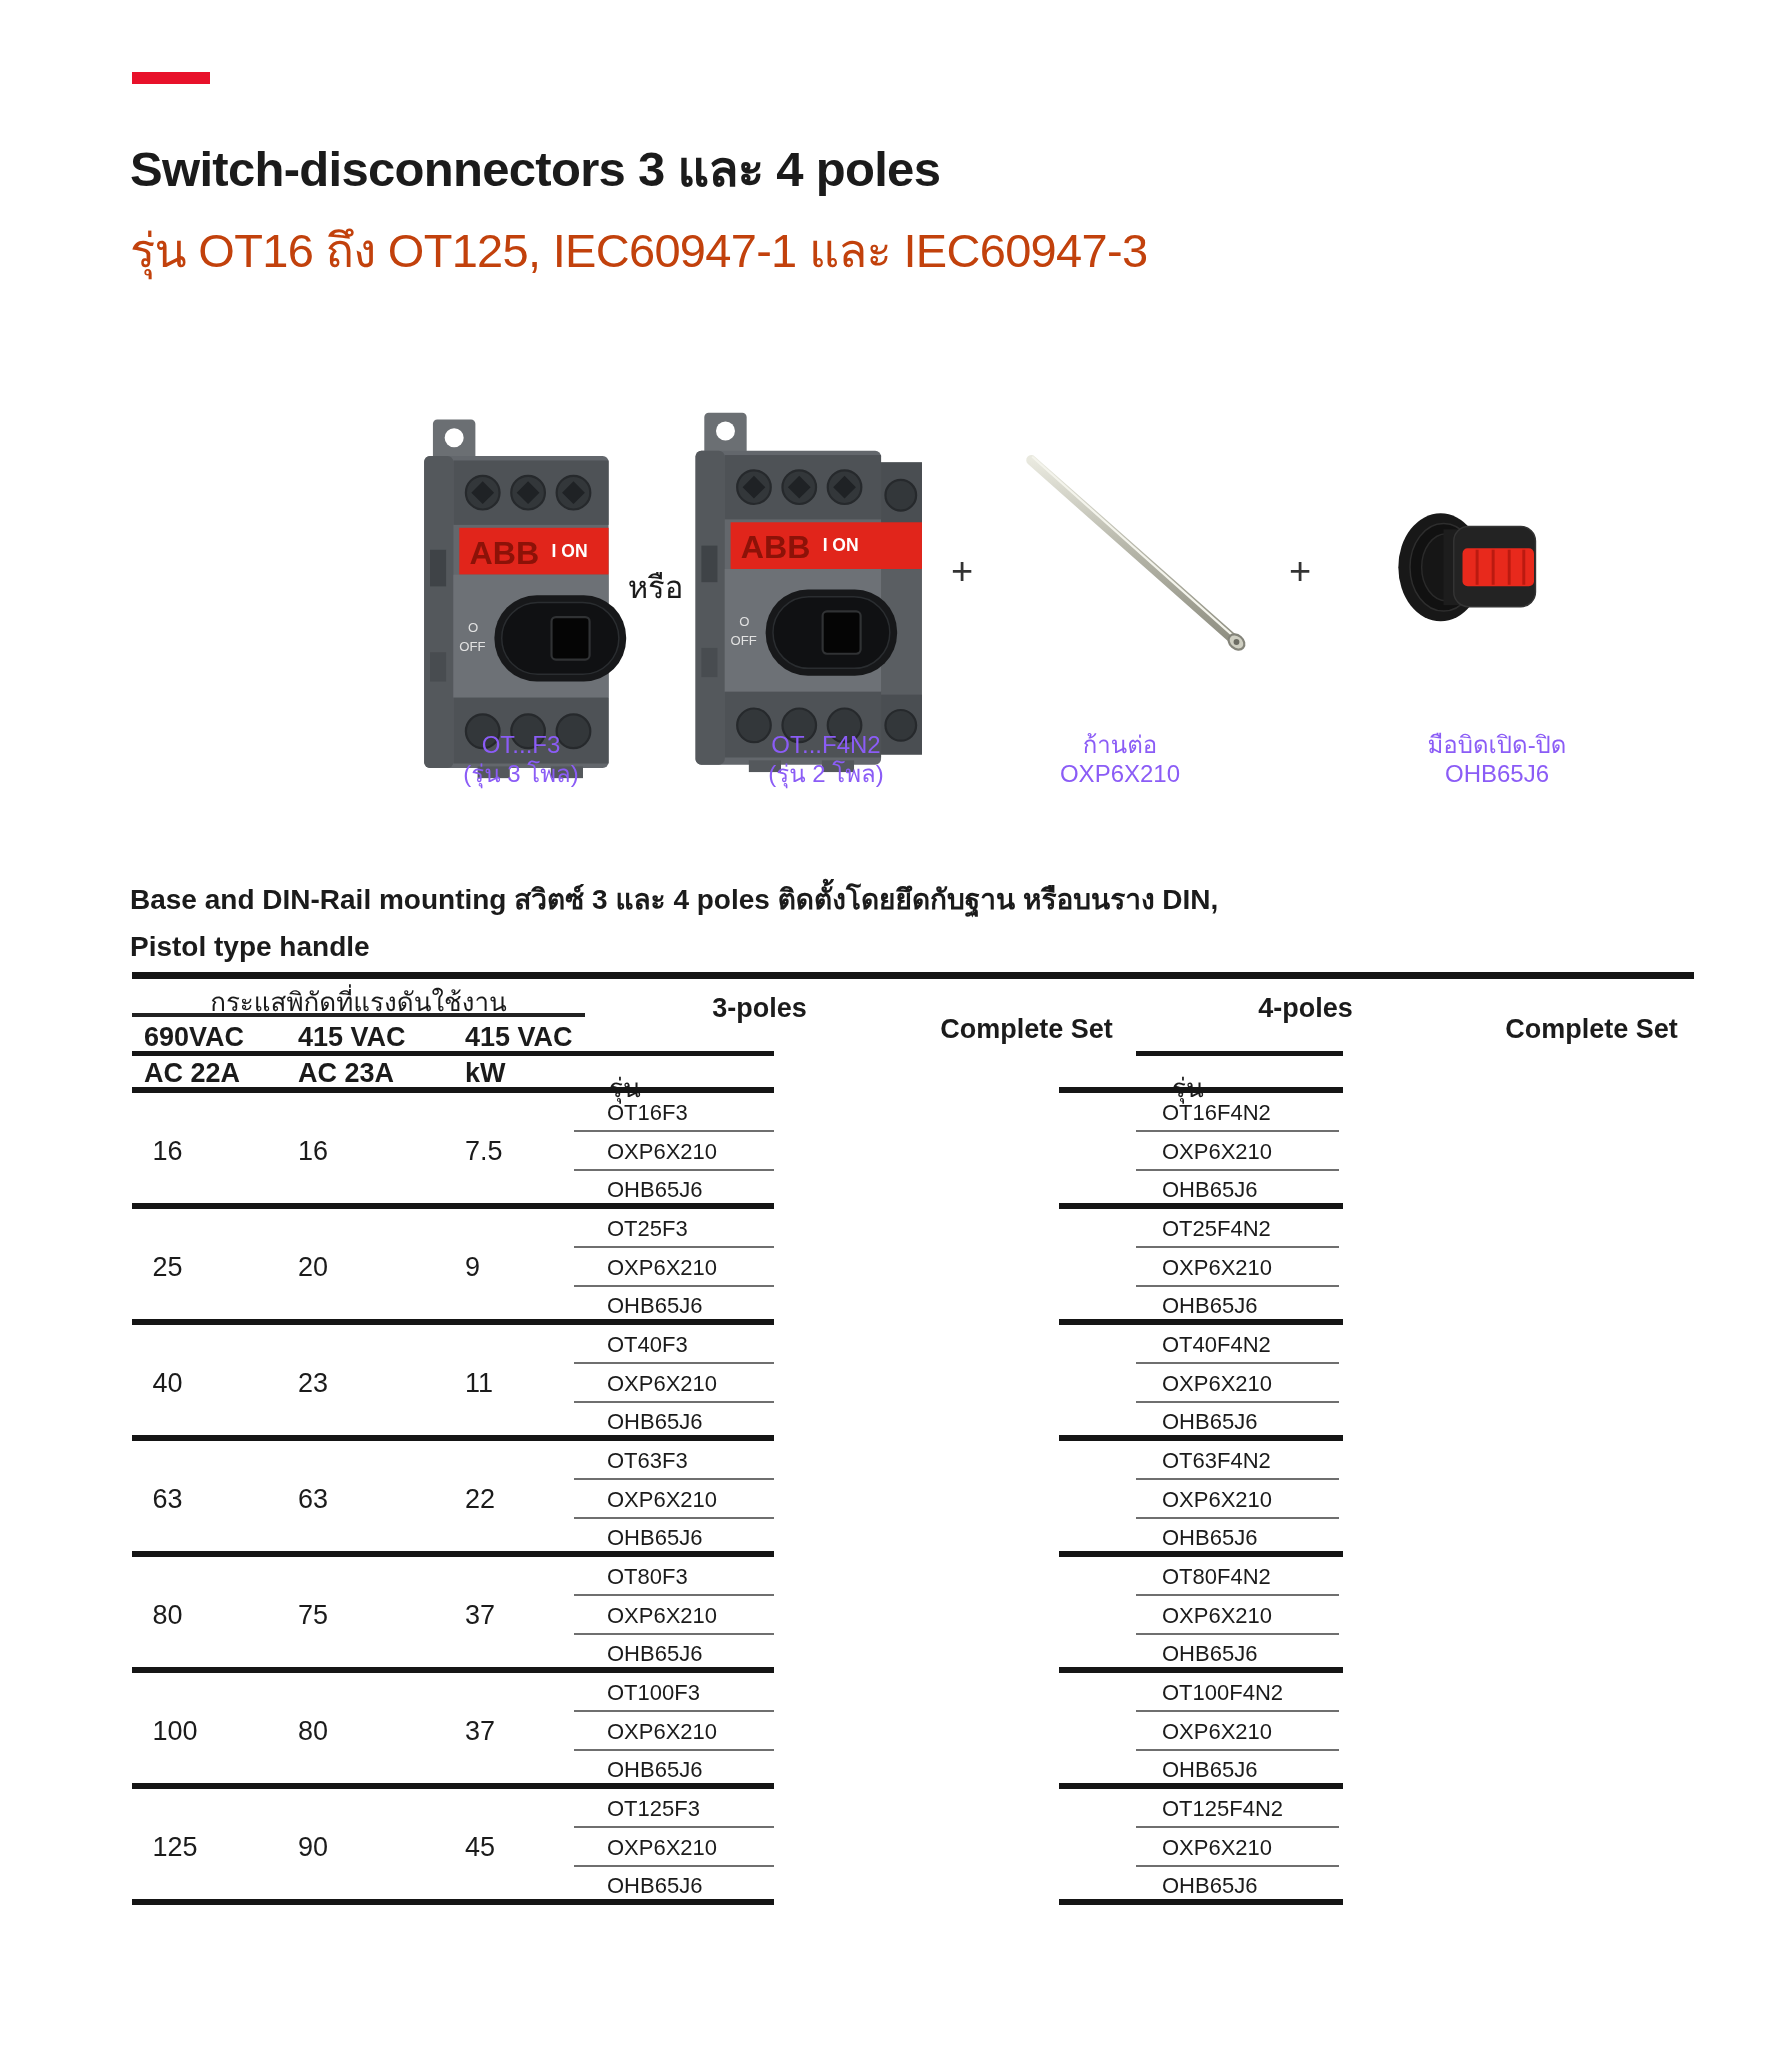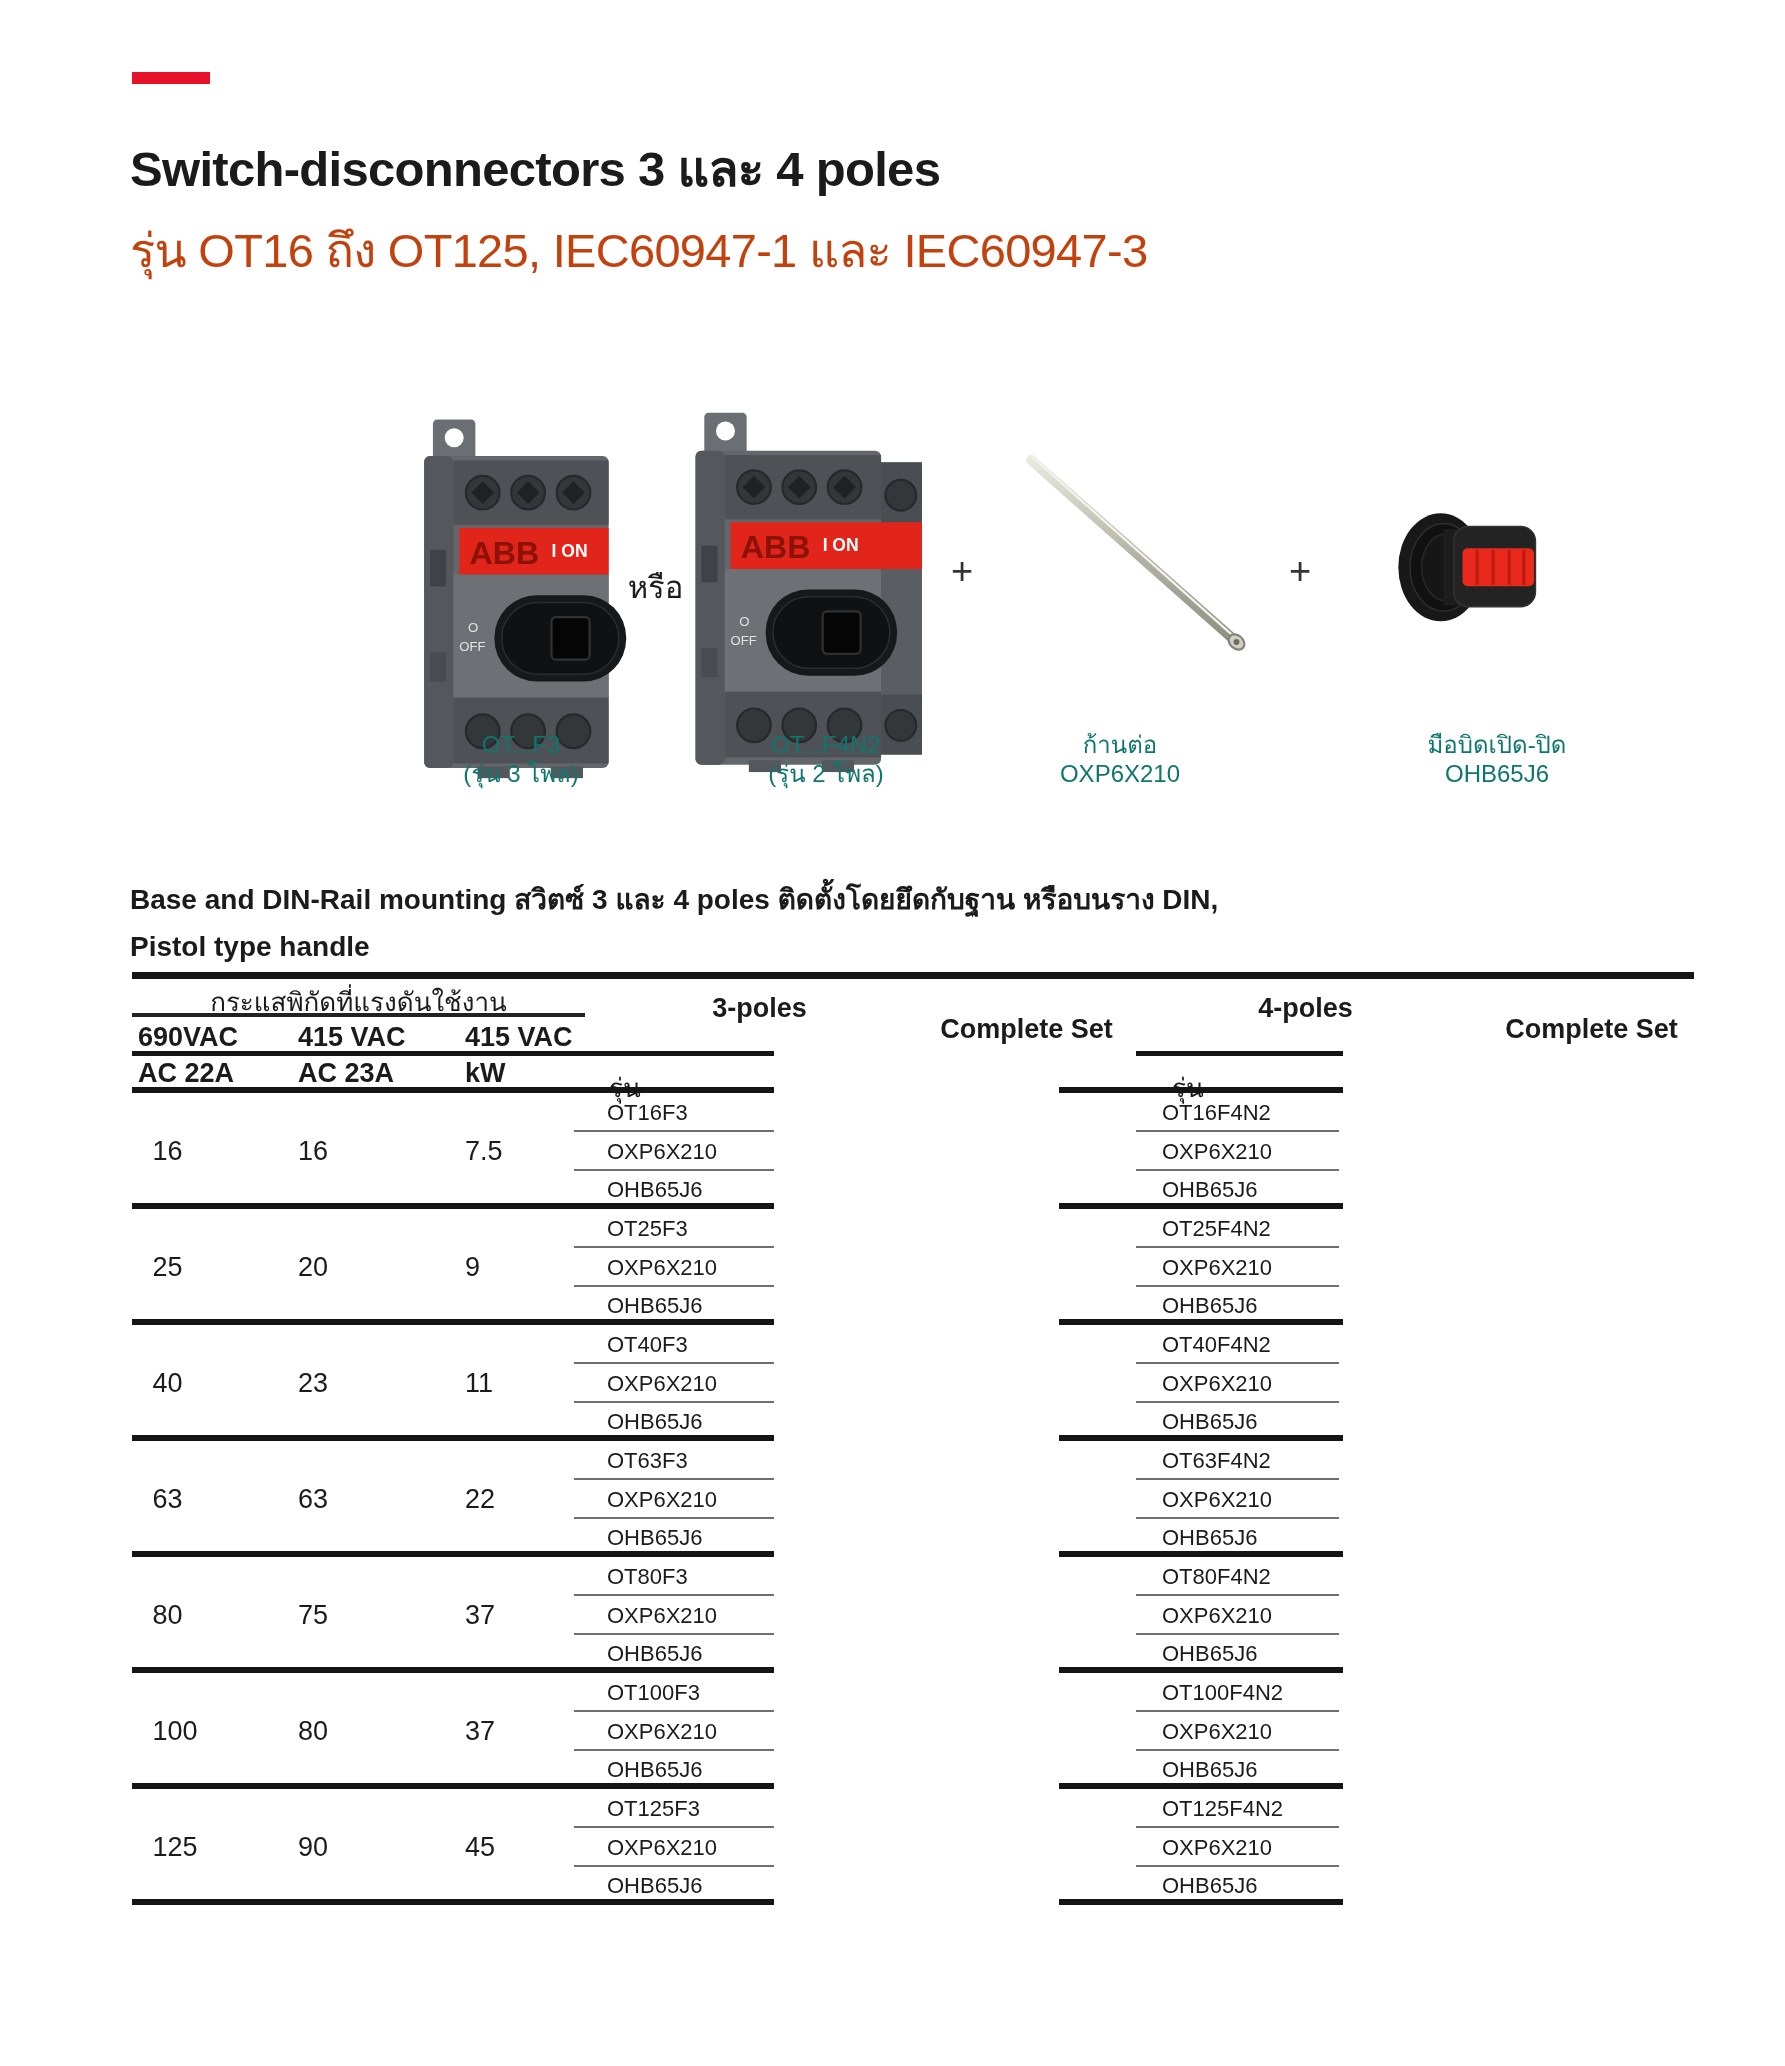--- a/index.html
+++ b/index.html
@@ -14,21 +14,21 @@
   
   .dash{left:132px;top:72px;width:78px;height:12.4px;background:#e8112a;}
   .title{left:130px;top:130px;font-size:49px;font-weight:700;letter-spacing:-0.7px;white-space:nowrap;}
   .subtitle{left:130px;top:213px;font-size:47px;font-weight:400;letter-spacing:-0.7px;white-space:nowrap;color:#c2410c;}
 
   
   .orword{left:619px;top:562px;width:73px;text-align:center;font-size:31px;}
   .plus{width:44px;text-align:center;font-size:38px;font-weight:300;color:#333;}
   .plus1{left:940px;top:550px;}
   .plus2{left:1278px;top:550px;}
-  .caption{width:234px;text-align:center;font-size:24px;line-height:29px;color:#0f766e;}
+  .caption{width:234px;text-align:center;font-size:24px;line-height:29px;color:#8b5cf6;}
   .cap1{left:404px;top:730px;}
   .cap2{left:709px;top:730px;}
   .cap3{left:1003px;top:730px;}
   .cap4{left:1380px;top:730px;}
 
   .intro{left:130px;top:876px;font-size:28px;font-weight:700;line-height:47px;white-space:nowrap;}
 
   
   .tbl{left:132px;top:972px;width:1562px;height:939px;}
   .line{position:absolute;background:#151515;}
@@ -43,21 +43,21 @@
   .spanhdr{top:8.8px;left:0;width:453px;text-align:center;font-size:26px;}
   .bighdr{top:20.5px;width:175px;text-align:center;font-size:27px;font-weight:700;}
   .h3p{left:540px;}
   .h4p{left:1086px;}
   .cset{top:42px;width:219px;text-align:center;font-size:27px;font-weight:700;}
   .csetL{left:785px;}
   .csetR{left:1350px;}
   .hr1{top:50px;font-size:27px;font-weight:700;}
   .hr2{top:86px;font-size:27px;font-weight:700;}
   .run{top:95px;font-size:26px;font-weight:400;}
-  .cx1{left:6px;} .cx2{left:166px;} .cx3{left:333px;}
+  .cx1{left:12px;} .cx2{left:166px;} .cx3{left:333px;}
   .runL{left:477px;} .runR{left:1040px;}
 
   .tbody{position:absolute;top:121px;left:0;width:1562px;}
   .group{position:relative;height:116px;}
   .num{position:absolute;top:0;height:92px;line-height:116px;font-size:27px;}
   .n1{left:20.5px;} .n2{left:166px;} .n3{left:333px;}
   .mdl{position:absolute;width:241px;height:24px;line-height:40px;font-size:22px;}
   .m3{left:475px;} .m4{left:1030px;}
   .r0{top:0;} .r1{top:39px;} .r2{top:77px;}
   .tL{left:442px;width:200px;}

